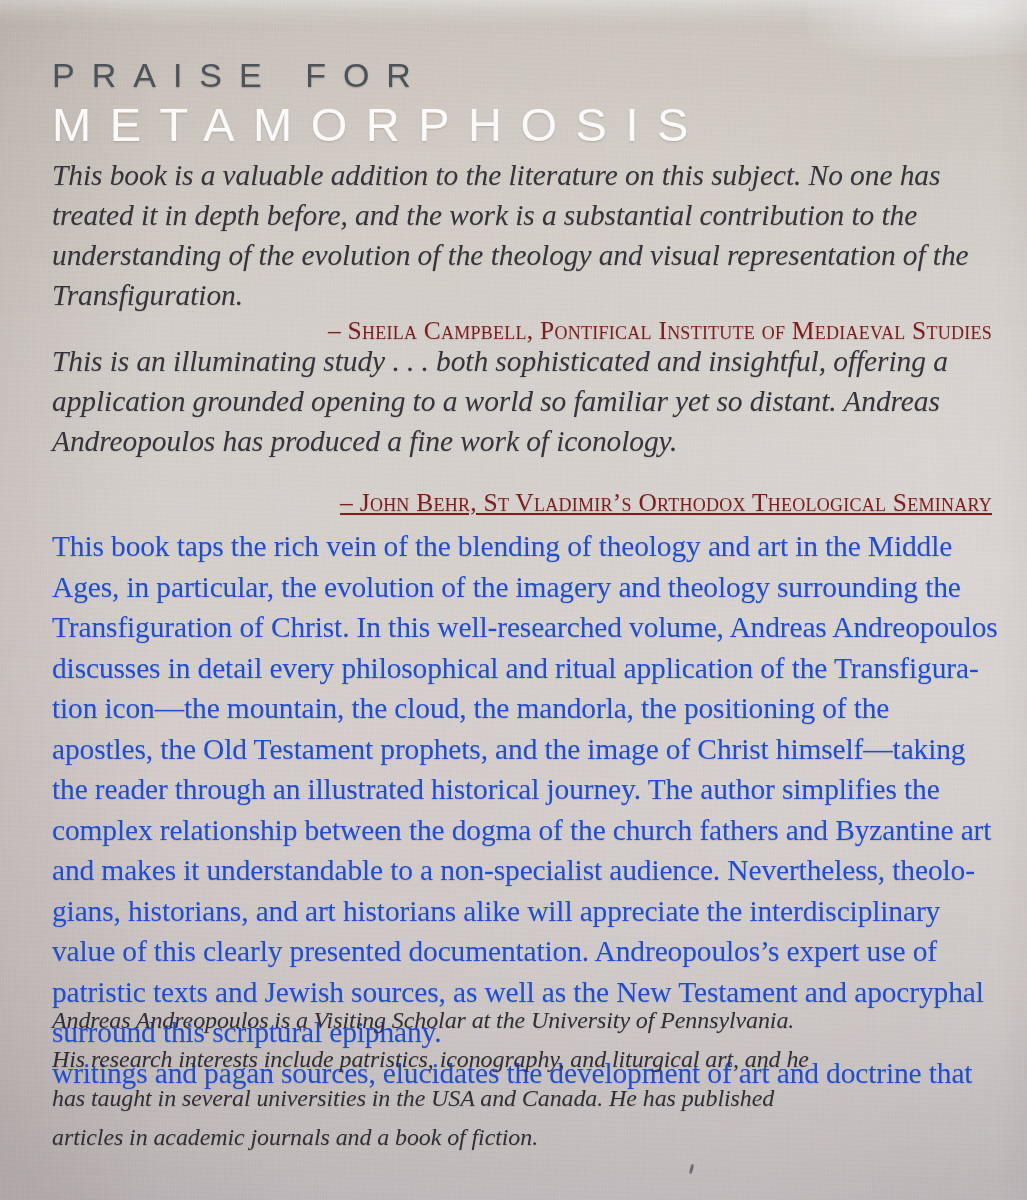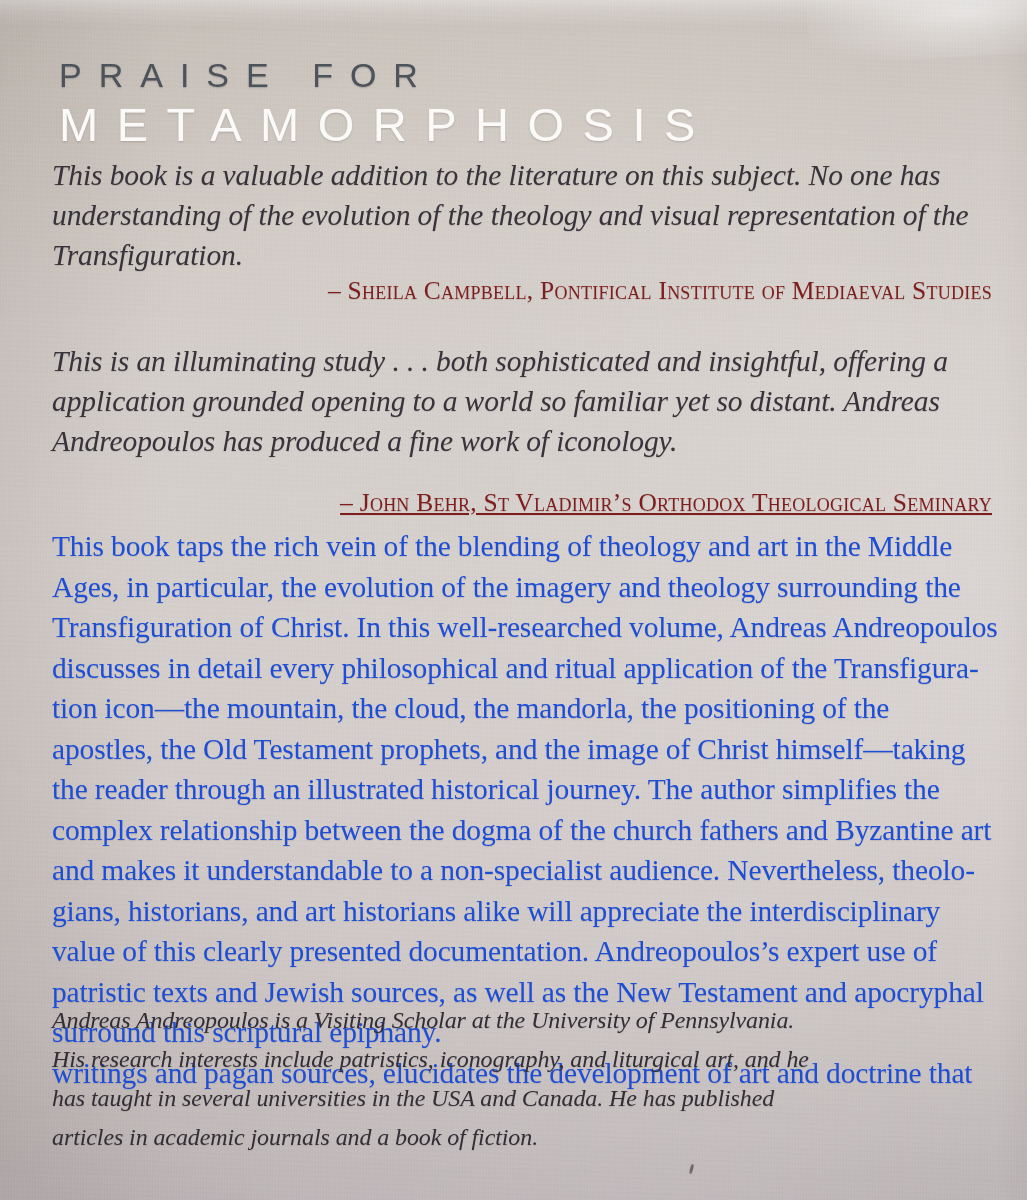--- a/index.html
+++ b/index.html
@@ -127,21 +127,20 @@
     position: absolute;
     inset: 0;
     padding: 0;
   }
 
   
   .masthead {
     position: absolute;
     left: 52px;
     top: 58px;
-    margin-left: 7px;
   }
   .praise-for {
     font-family: "Liberation Sans", "DejaVu Sans", sans-serif;
     font-size: 34px;
     line-height: 1.0;
     letter-spacing: 17px;
     color: #4d535a;
     font-weight: 400;
     white-space: nowrap;
     text-shadow: 0 1px 1.4px rgba(90,86,84,0.30);
@@ -228,20 +227,21 @@
 
   <div class="content">
 
     <div class="masthead">
       <div class="praise-for">PRAISE FOR</div>
       <div class="metamorphosis">METAMORPHOSIS</div>
     </div>
 
     <div class="block quote" style="top:155px;">
       <div class="line">This book is a valuable addition to the literature on this subject. No one has</div>
+      <div class="line">treated it in depth before, and the work is a substantial contribution to the</div>
       <div class="line">understanding of the evolution of the theology and visual representation of the</div>
       <div class="line">Transfiguration.</div>
       <div class="attribution">– Sheila Campbell, Pontifical Institute of Mediaeval Studies</div>
     </div>
 
     <div class="block quote" style="top:341px;">
       <div class="line">This is an illuminating study . . . both sophisticated and insightful, offering a</div>
       <div class="line">application grounded opening to a world so familiar yet so distant. Andreas</div>
       <div class="line">Andreopoulos has produced a fine work of iconology.</div>
       <div class="attribution" style="margin-top:26px;text-decoration:underline;">– John Behr, St Vladimir’s Orthodox Theological Seminary</div>

